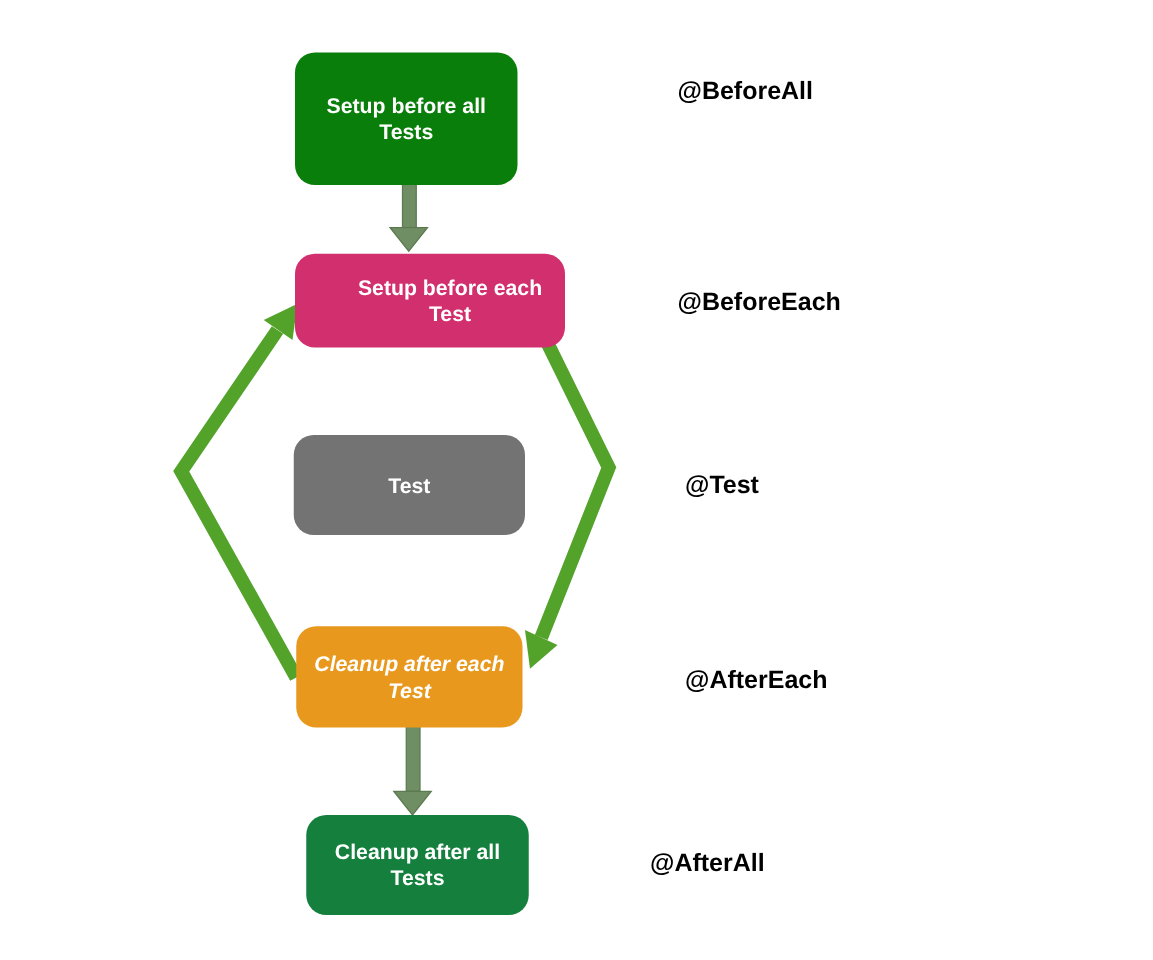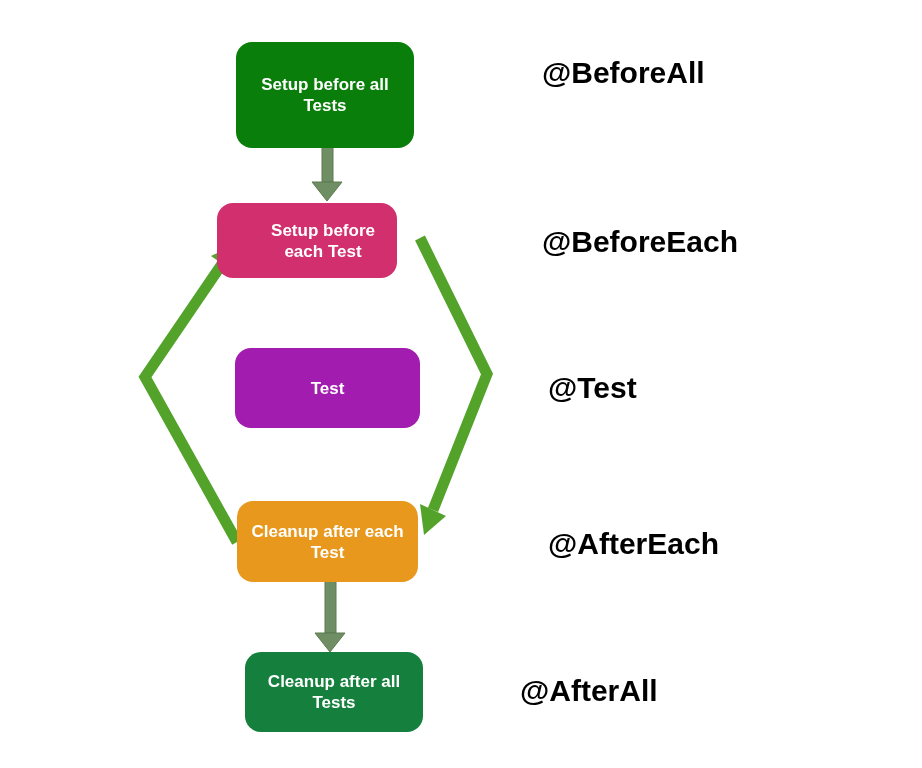--- a/index.html
+++ b/index.html
@@ -26,30 +26,30 @@
     justify-content: center;
     text-align: center;
     color: #ffffff;
     font-weight: bold;
     font-size: 17px;
     line-height: 21px;
     padding: 4px 14px;
     box-sizing: border-box;
   }
   .node-before-all  { left: 236px; top: 42px;  width: 178px; height: 106px; }
-  .node-before-each { left: 217px; top: 203px; width: 180px; height: 75px; padding-left: 46px; }
+  .node-before-each { left: 236px; top: 203px; width: 216px; height: 75px; padding-left: 46px; }
   .node-test        { left: 235px; top: 348px; width: 185px; height: 80px; }
   .node-after-each  { left: 237px; top: 501px; width: 181px; height: 81px; }
   .node-after-all   { left: 245px; top: 652px; width: 178px; height: 80px; }
   .annotation {
     position: absolute;
     z-index: 2;
     color: #000000;
     font-weight: bold;
-    font-size: 30px;
+    font-size: 20px;
     line-height: 34px;
     white-space: nowrap;
   }
   .ann-before-all  { left: 542px; top: 56px;  }
   .ann-before-each { left: 542px; top: 225px; }
   .ann-test        { left: 548px; top: 371px; }
   .ann-after-each  { left: 548px; top: 527px; }
   .ann-after-all   { left: 520px; top: 674px; }
 </style>
 </head>
@@ -81,25 +81,25 @@
   </svg>
 
   <div class="flow-node node-before-all" style="background-color: rgb(10, 126, 10);">
     <span>Setup before all Tests</span>
   </div>
 
   <div class="flow-node node-before-each" style="background-color: rgb(209, 47, 109);">
     <span>Setup before each Test</span>
   </div>
 
-  <div class="flow-node node-test" style="background-color: #a21caf;">
+  <div class="flow-node node-test" style="background-color: #737373;">
     <span>Test</span>
   </div>
 
-  <div class="flow-node node-after-each" style="background-color: rgb(232, 153, 29);">
+  <div class="flow-node node-after-each" style="background-color: rgb(232, 153, 29); font-style: italic;">
     <span>Cleanup after each Test</span>
   </div>
 
   <div class="flow-node node-after-all" style="background-color: #15803d;">
     <span>Cleanup after all Tests</span>
   </div>
 
   <div class="annotation ann-before-all">@BeforeAll</div>
 
   <div class="annotation ann-before-each">@BeforeEach</div>

